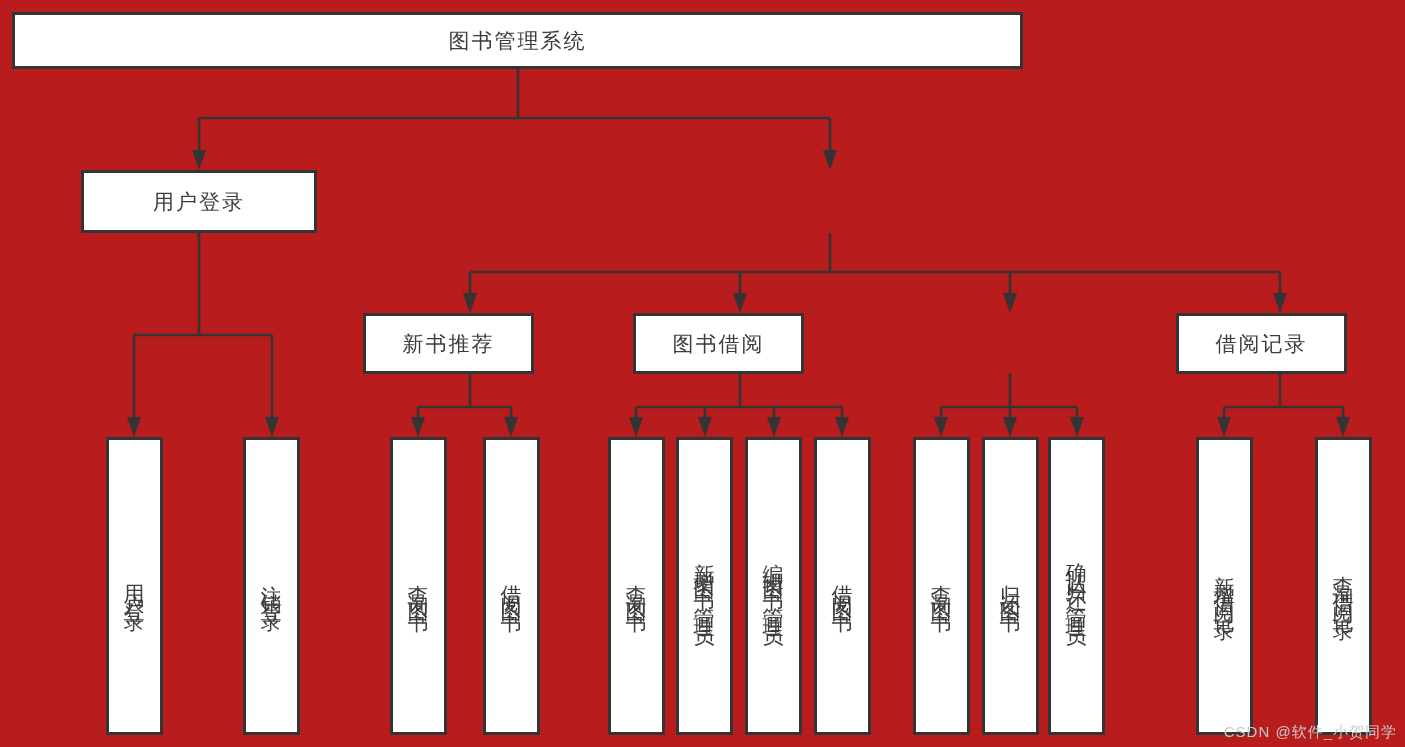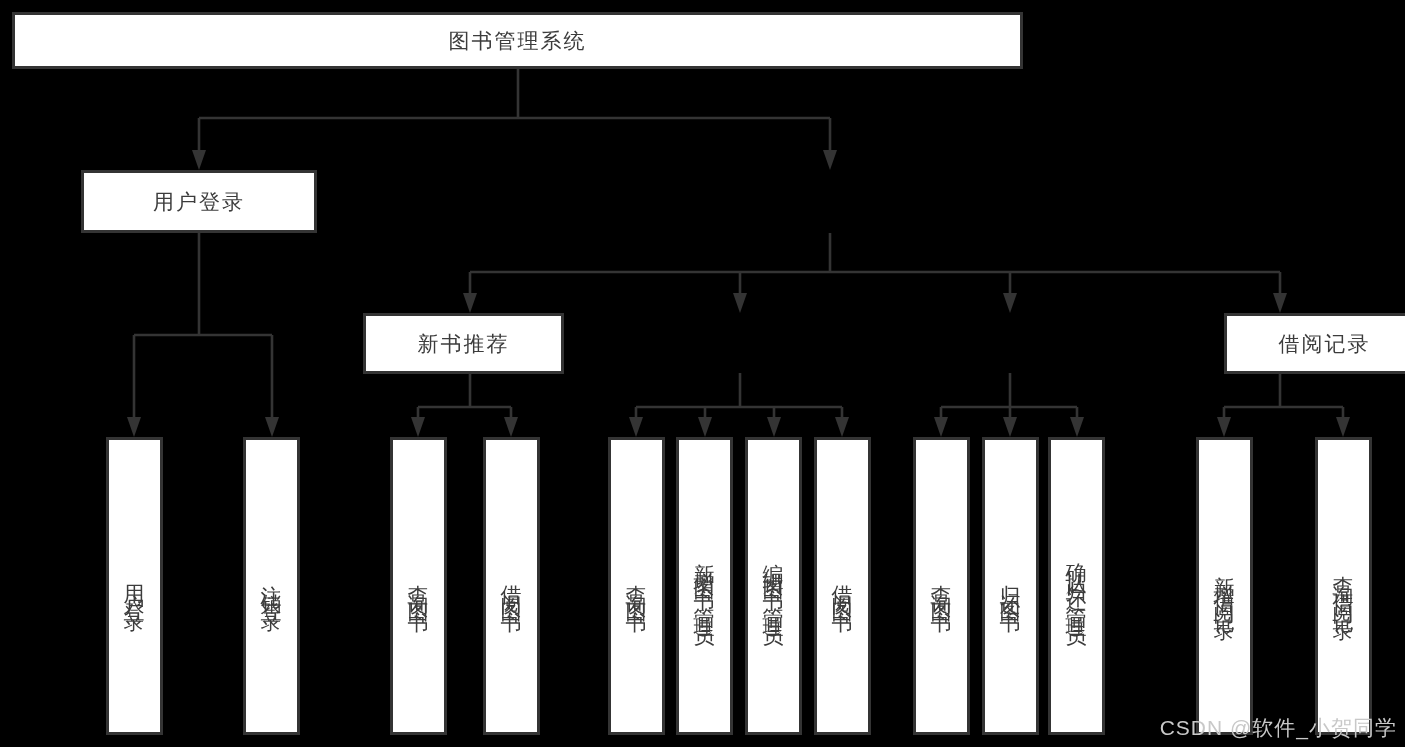--- a/index.html
+++ b/index.html
@@ -5,21 +5,21 @@
   html, body {
     margin: 0;
     padding: 0;
     background: #ffffff;
     font-family: "Liberation Sans", sans-serif;
   }
   .stage {
     position: relative;
     width: 1405px;
     height: 747px;
-    background: #000000;
+    background: #b91c1c;
     overflow: hidden;
     color: #3c3c3c;
   }
   svg.wires {
     position: absolute;
     left: 0; top: 0;
     width: 1405px; height: 747px;
   }
   svg.wires path {
     stroke: #343434;
@@ -38,21 +38,21 @@
     display: flex;
     align-items: center;
     justify-content: center;
     font-size: 21px;
     letter-spacing: 2px;
     color: #3c3c3c;
     white-space: nowrap;
   }
   .root  { left: 12px;  top: 12px;  width: 1011px; height: 57px; }
   .lvl1  { top: 170px; width: 236px; height: 63px; }
-  .lvl2  { top: 313px; width: 201px; height: 61px; }
+  .lvl2  { top: 313px; width: 171px; height: 61px; }
   .vbox {
     position: absolute;
     top: 437px;
     width: 57px;
     height: 298px;
     box-sizing: border-box;
     background: #ffffff;
     border: 3px solid #343434;
     display: flex;
     align-items: center;
@@ -63,21 +63,21 @@
     text-orientation: mixed;
     font-size: 21px;
     letter-spacing: 9px;
     color: #3c3c3c;
     line-height: 1;
   }
   .watermark {
     position: absolute;
     right: 8px;
     bottom: 5px;
-    font-size: 21px;
+    font-size: 15px;
     letter-spacing: 1px;
     color: #c8c8c8;
     z-index: 5;
   }
 </style>
 </head>
 <body>
 
 <div class="stage">
 
@@ -115,21 +115,22 @@
     <path d="M1280 373 V407 M1224 407 H1343 M1224 407 V419 M1343 407 V419"></path>
     <polygon points="1217,417 1231,417 1224,437"></polygon>
     <polygon points="1336,417 1350,417 1343,437"></polygon>
   </svg>
 
   <div class="box root">图书管理系统</div>
 
   <div class="box lvl1" style="left:81px">用户登录</div>
 
   <div class="box lvl2" style="left:363px">新书推荐</div>
-  <div class="box lvl2" style="left:1224px">借阅记录</div>
+  <div class="box lvl2" style="left:633px">图书借阅</div>
+  <div class="box lvl2" style="left:1176px">借阅记录</div>
 
   <div class="vbox" style="left:106px">
       <span class="vt">用户登录</span>
     </div>
   <div class="vbox" style="left:243px">
       <span class="vt">注销登录</span>
     </div>
 
   <div class="vbox" style="left:390px">
       <span class="vt">查询图书</span>

